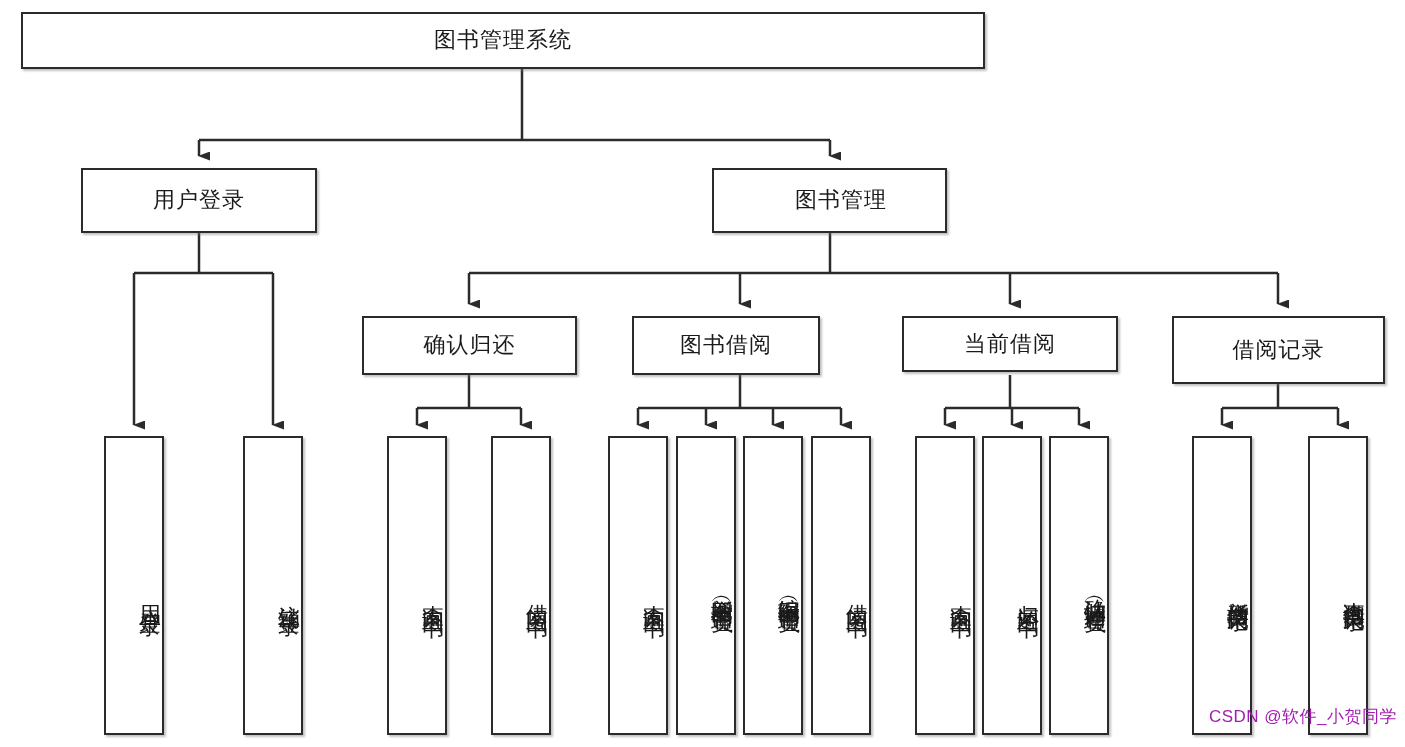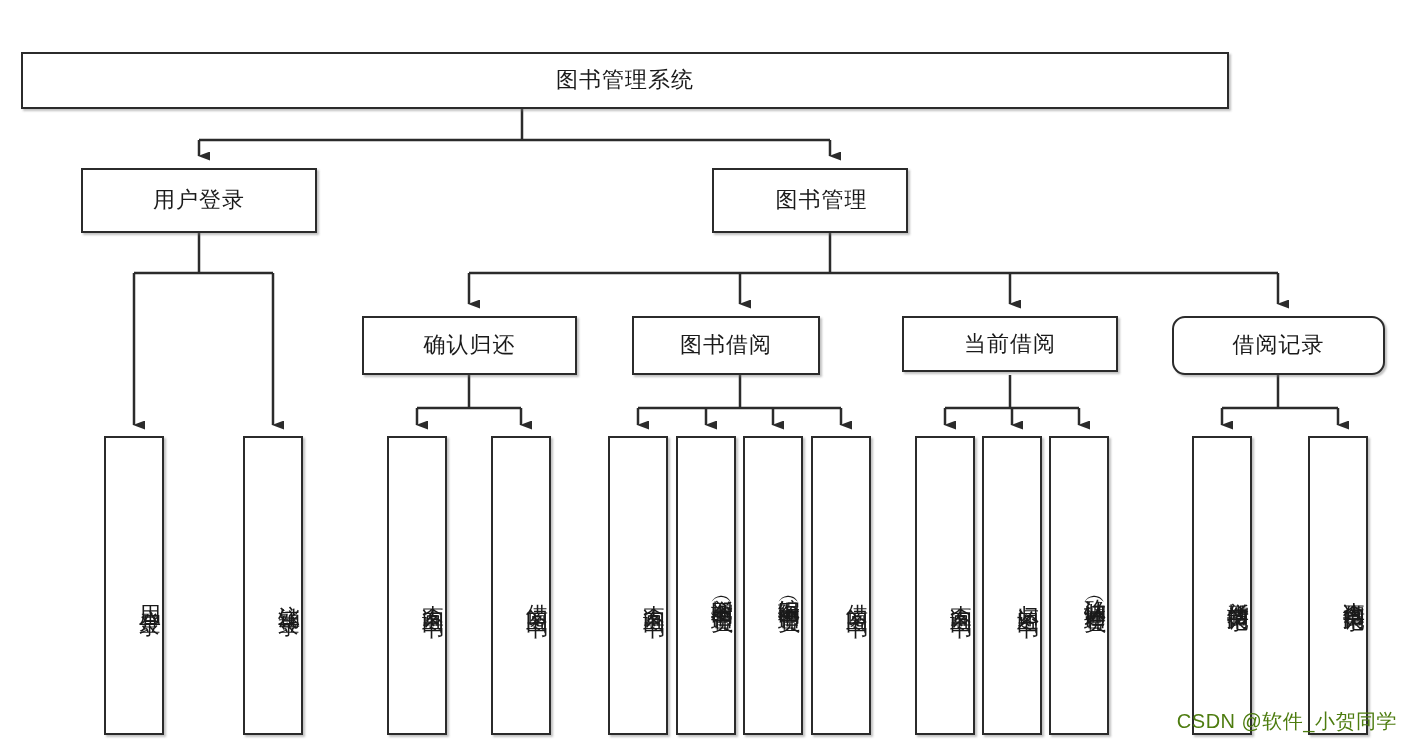--- a/index.html
+++ b/index.html
@@ -56,23 +56,23 @@
   .node.vert.tall {
     padding-top: 8px;
     letter-spacing: 2px;
   }
   .node .label {
     display: block;
   }
   #watermark {
     position: absolute;
     right: 8px;
-    bottom: 12px;
-    font-size: 20px;
-    color: #4d7c0f;
+    bottom: 19px;
+    font-size: 17px;
+    color: #a21caf;
     letter-spacing: 0.5px;
     white-space: nowrap;
     pointer-events: none;
   }
 </style>
 </head>
 <body>
 
 <div id="canvas">
 
@@ -119,41 +119,41 @@
       <path d="M 1012,408 L 1012,425" marker-end="url(#arrow)"></path>
       <path d="M 1079,408 L 1079,425" marker-end="url(#arrow)"></path>
 
       <path d="M 1278,375 L 1278,408"></path>
       <path d="M 1222,408 L 1338,408"></path>
       <path d="M 1222,408 L 1222,425" marker-end="url(#arrow)"></path>
       <path d="M 1338,408 L 1338,425" marker-end="url(#arrow)"></path>
     </g>
   </svg>
 
-  <div class="node horiz" style="left:21px; top:12px; width:1208px; height:57px;margin-top:40px;">
+  <div class="node horiz" style="left:21px; top:12px; width:964px; height:57px;">
     <span class="label">图书管理系统</span>
   </div>
 
   <div class="node horiz" style="left:81px; top:168px; width:236px; height:65px;">
     <span class="label">用户登录</span>
   </div>
-  <div class="node horiz" style="left:712px; top:168px; width:196px; height:65px;padding-left:23px;">
+  <div class="node horiz" style="left:712px; top:168px; width:235px; height:65px;padding-left:23px;">
     <span class="label">图书管理</span>
   </div>
 
   <div class="node horiz" style="left:362px; top:316px; width:215px; height:59px;">
     <span class="label">确认归还</span>
   </div>
   <div class="node horiz" style="left:632px; top:316px; width:188px; height:59px;">
     <span class="label">图书借阅</span>
   </div>
   <div class="node horiz" style="left:902px; top:316px; width:216px; height:56px;">
     <span class="label">当前借阅</span>
   </div>
-  <div class="node horiz" style="left:1172px; top:316px; width:213px; height:59px;border-radius:13px;">
+  <div class="node horiz" style="left:1172px; top:316px; width:213px; height:68px;">
     <span class="label">借阅记录</span>
   </div>
 
   <div class="node vert" style="left:104px; top:436px; width:60px; height:299px;">
     <span class="label">用户登录</span>
   </div>
   <div class="node vert" style="left:243px; top:436px; width:60px; height:299px;">
     <span class="label">注销登录</span>
   </div>
 

